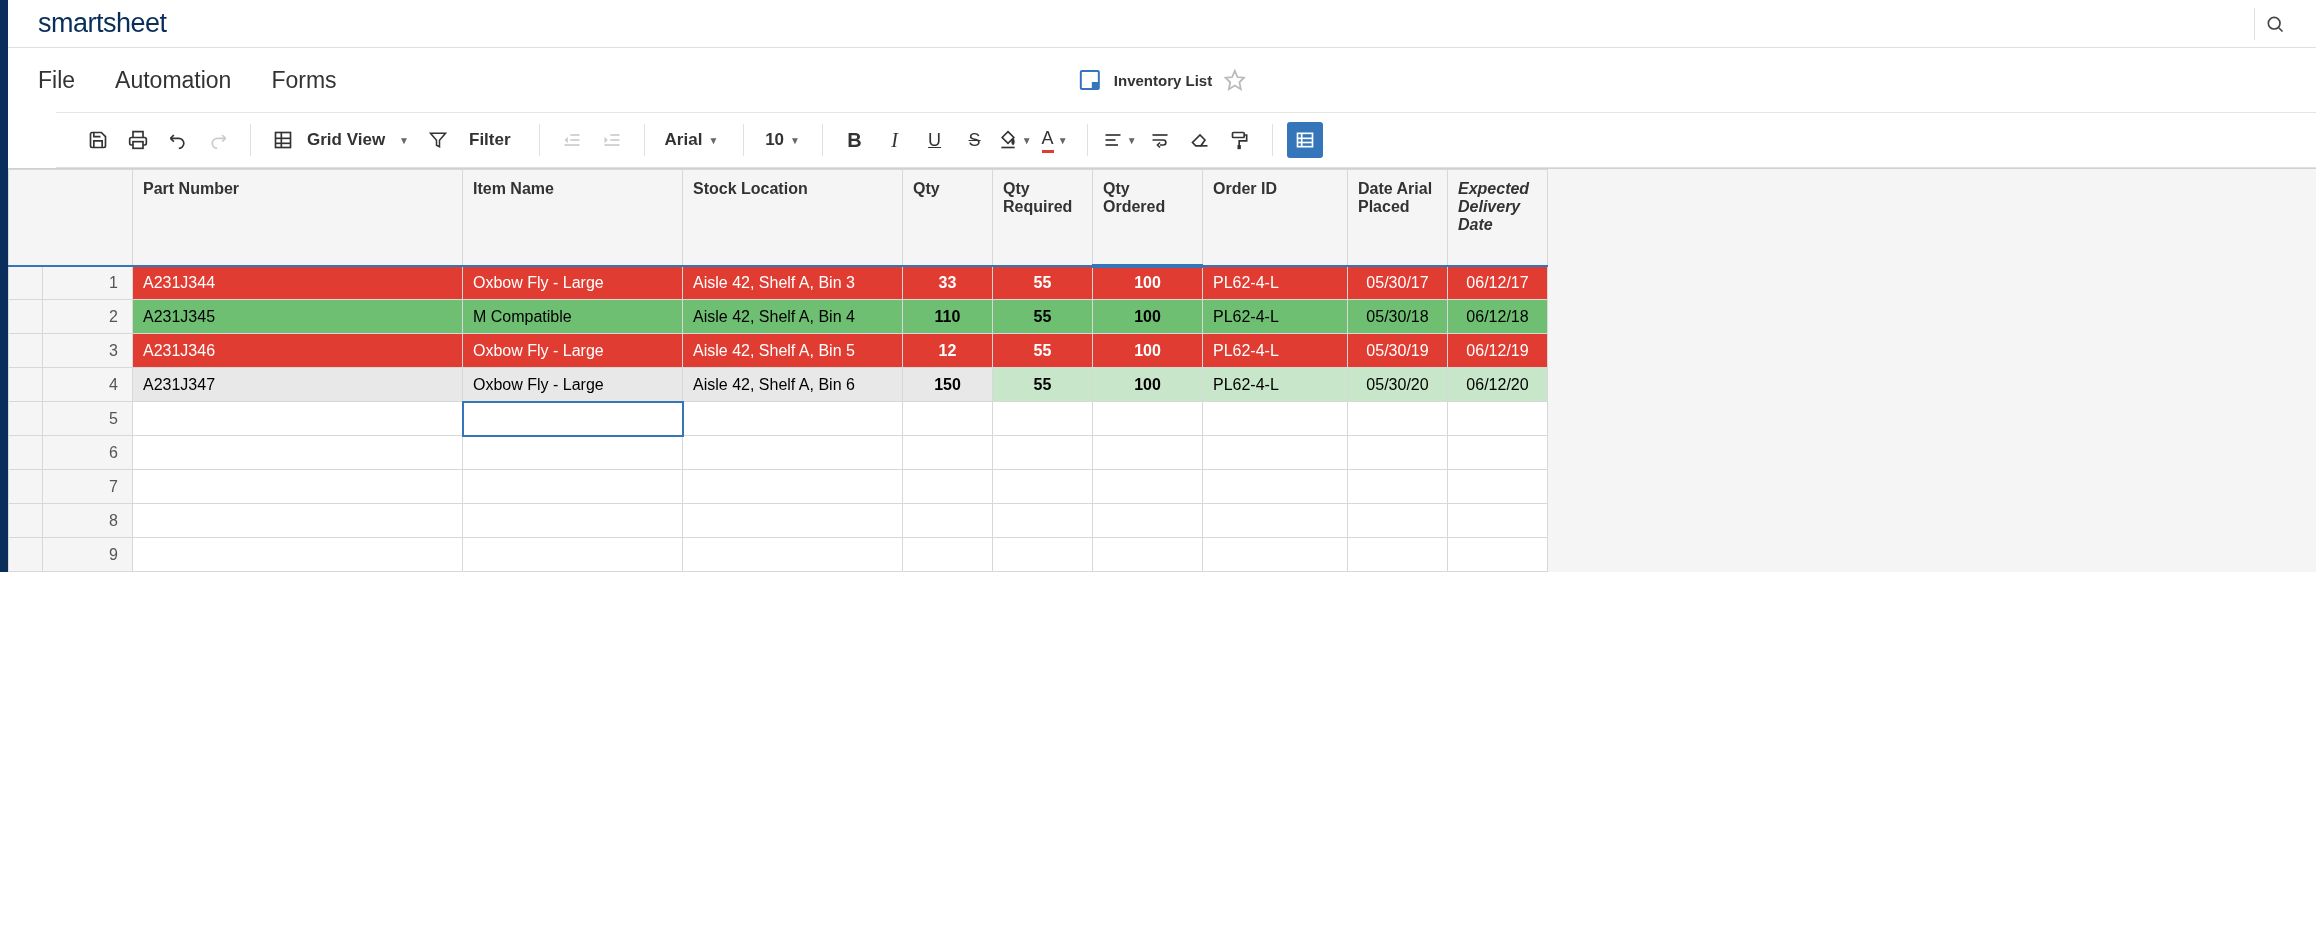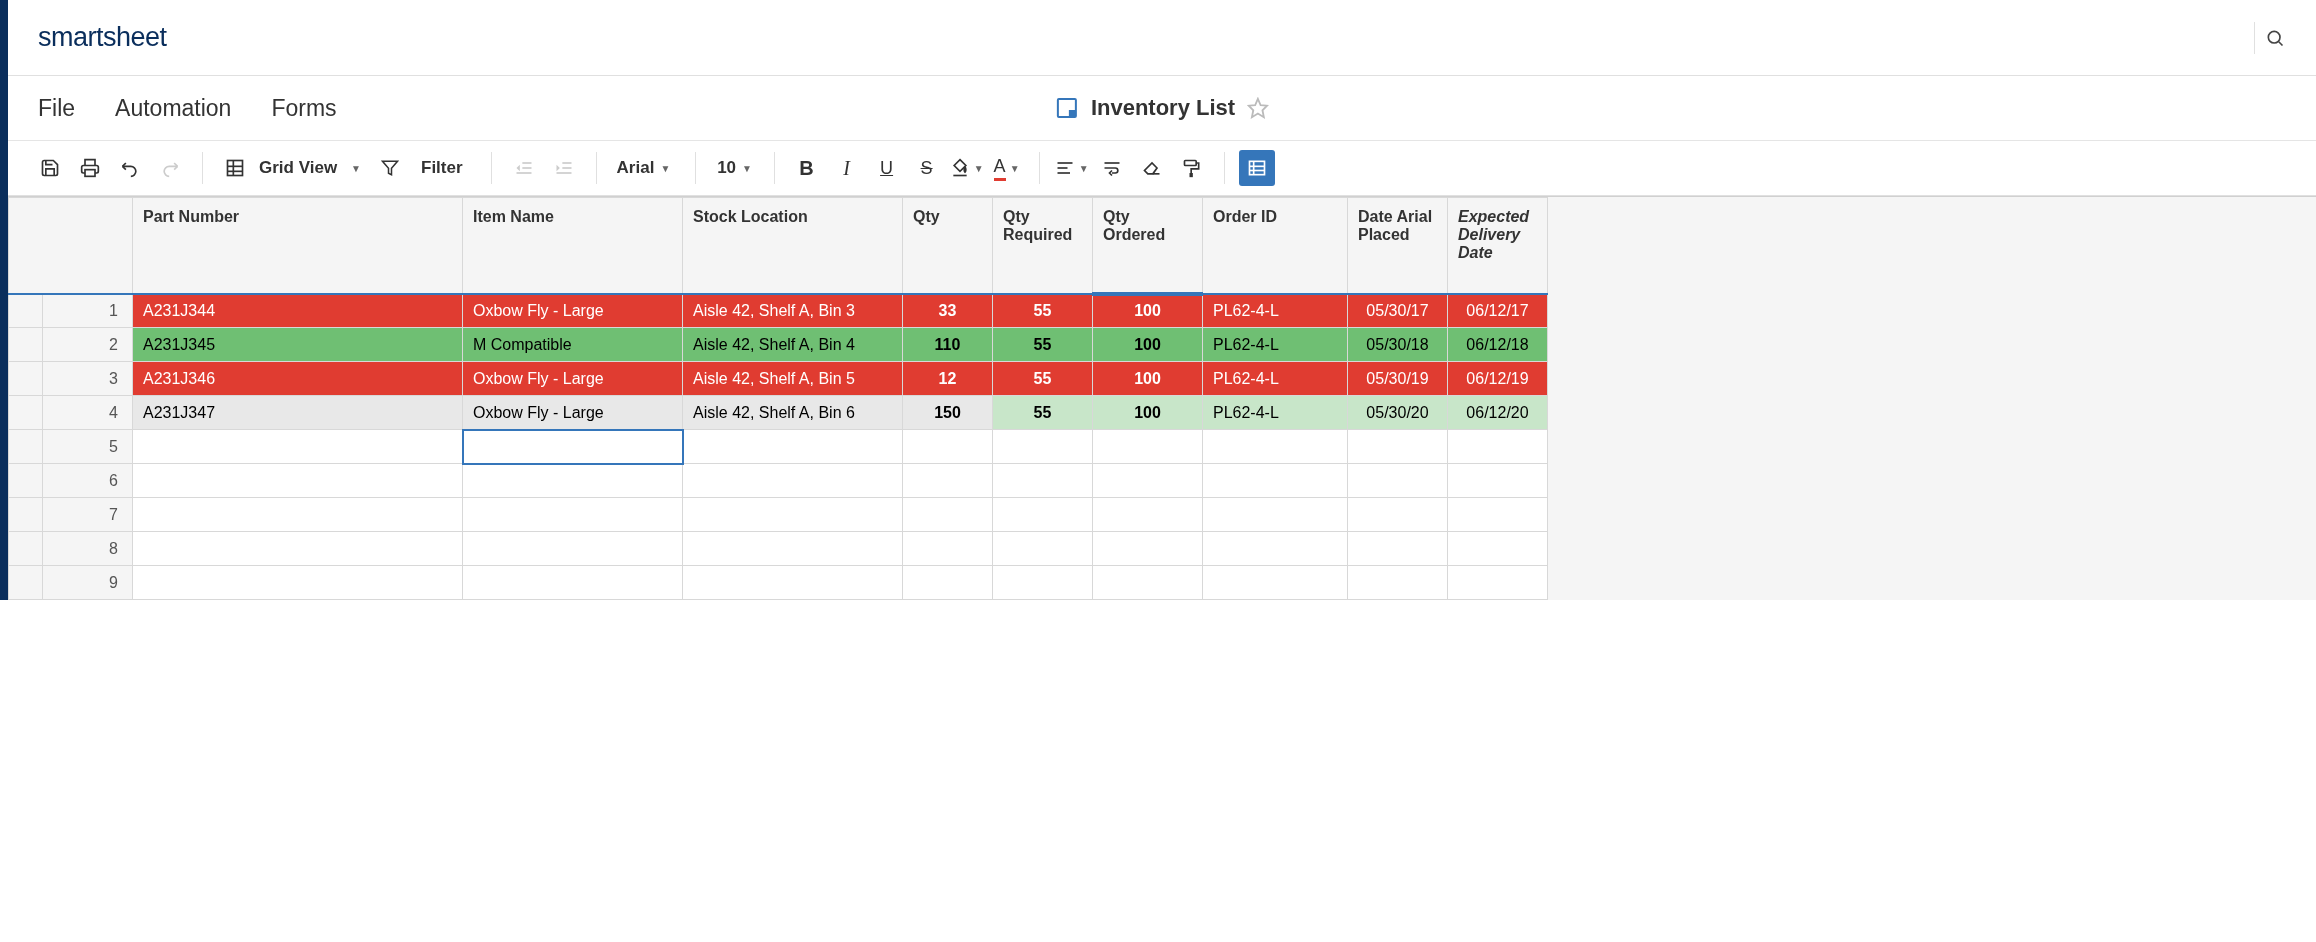--- a/index.html
+++ b/index.html
@@ -3,21 +3,21 @@
 <meta charset="utf-8">
 <style>
 * { box-sizing: border-box; margin: 0; padding: 0; }
 body {
   font-family: -apple-system, BlinkMacSystemFont, "Segoe UI", Arial, sans-serif;
   background: #fff;
   overflow: hidden;
   border-left: 8px solid #0a2e5c;
 }
 .header {
-  height: 76px;
+  height: 48px;
   display: flex;
   align-items: center;
   padding: 0 30px;
   border-bottom: 1px solid #e0e0e0;
 }
 .logo {
   font-size: 27px;
   font-weight: 400;
   color: #0a2e5c;
   letter-spacing: -0.5px;
@@ -53,37 +53,38 @@
   transform: translateX(-50%);
   display: flex;
   align-items: center;
   gap: 12px;
 }
 .sheet-icon {
   width: 24px;
   height: 24px;
 }
 .sheet-title {
-  font-size: 22px;
+  font-size: 15px;
   font-weight: 700;
   color: #333;
 }
 .star-icon {
   color: #bbb;
   cursor: pointer;
 }
 .toolbar {
   height: 56px;
   border-top: 1px solid #e5e5e5;
   border-bottom: 1px solid #e0e0e0;
   display: flex;
   align-items: center;
   padding: 10px 24px;
   gap: 4px;
   background: #fff;
+  margin-left: 48px;
 }
 .tb-btn {
   min-width: 36px;
   height: 36px;
   display: flex;
   align-items: center;
   justify-content: center;
   cursor: pointer;
   border-radius: 3px;
   color: #333;

